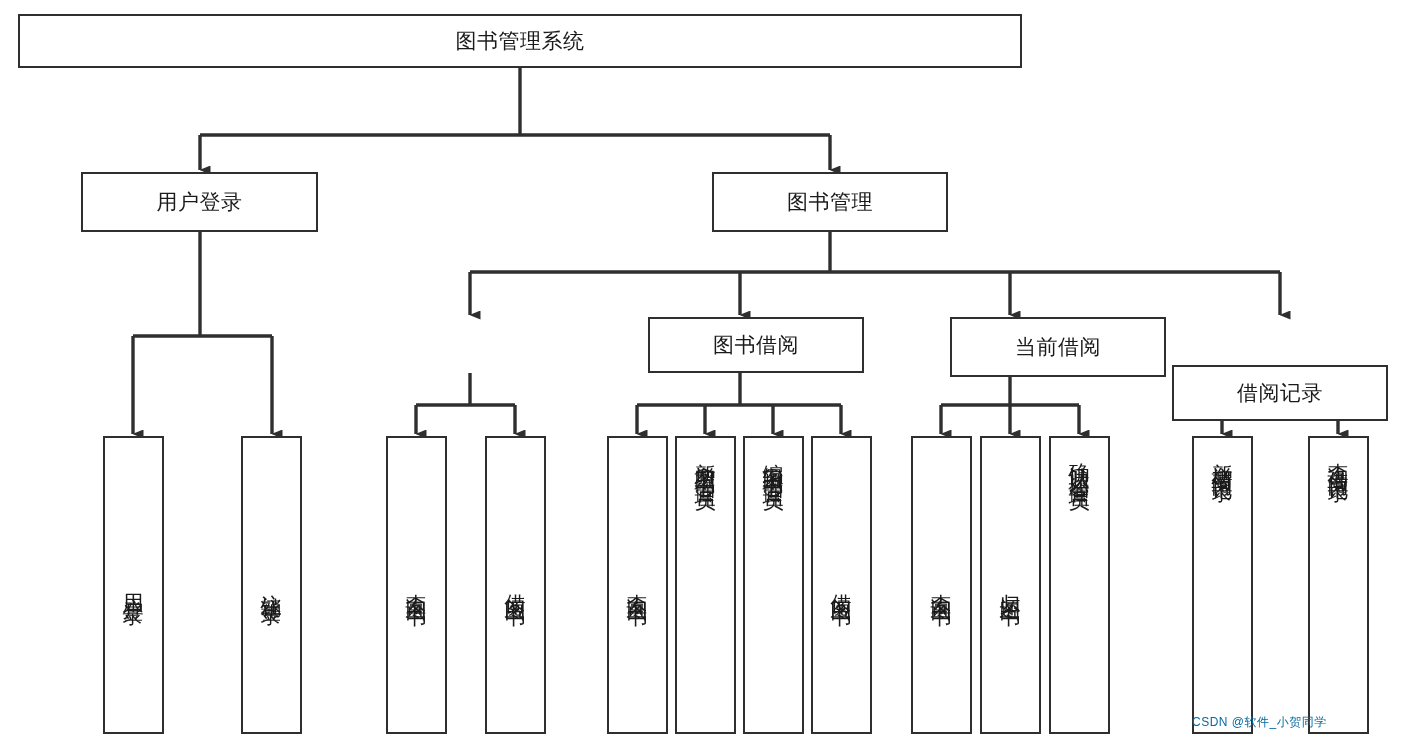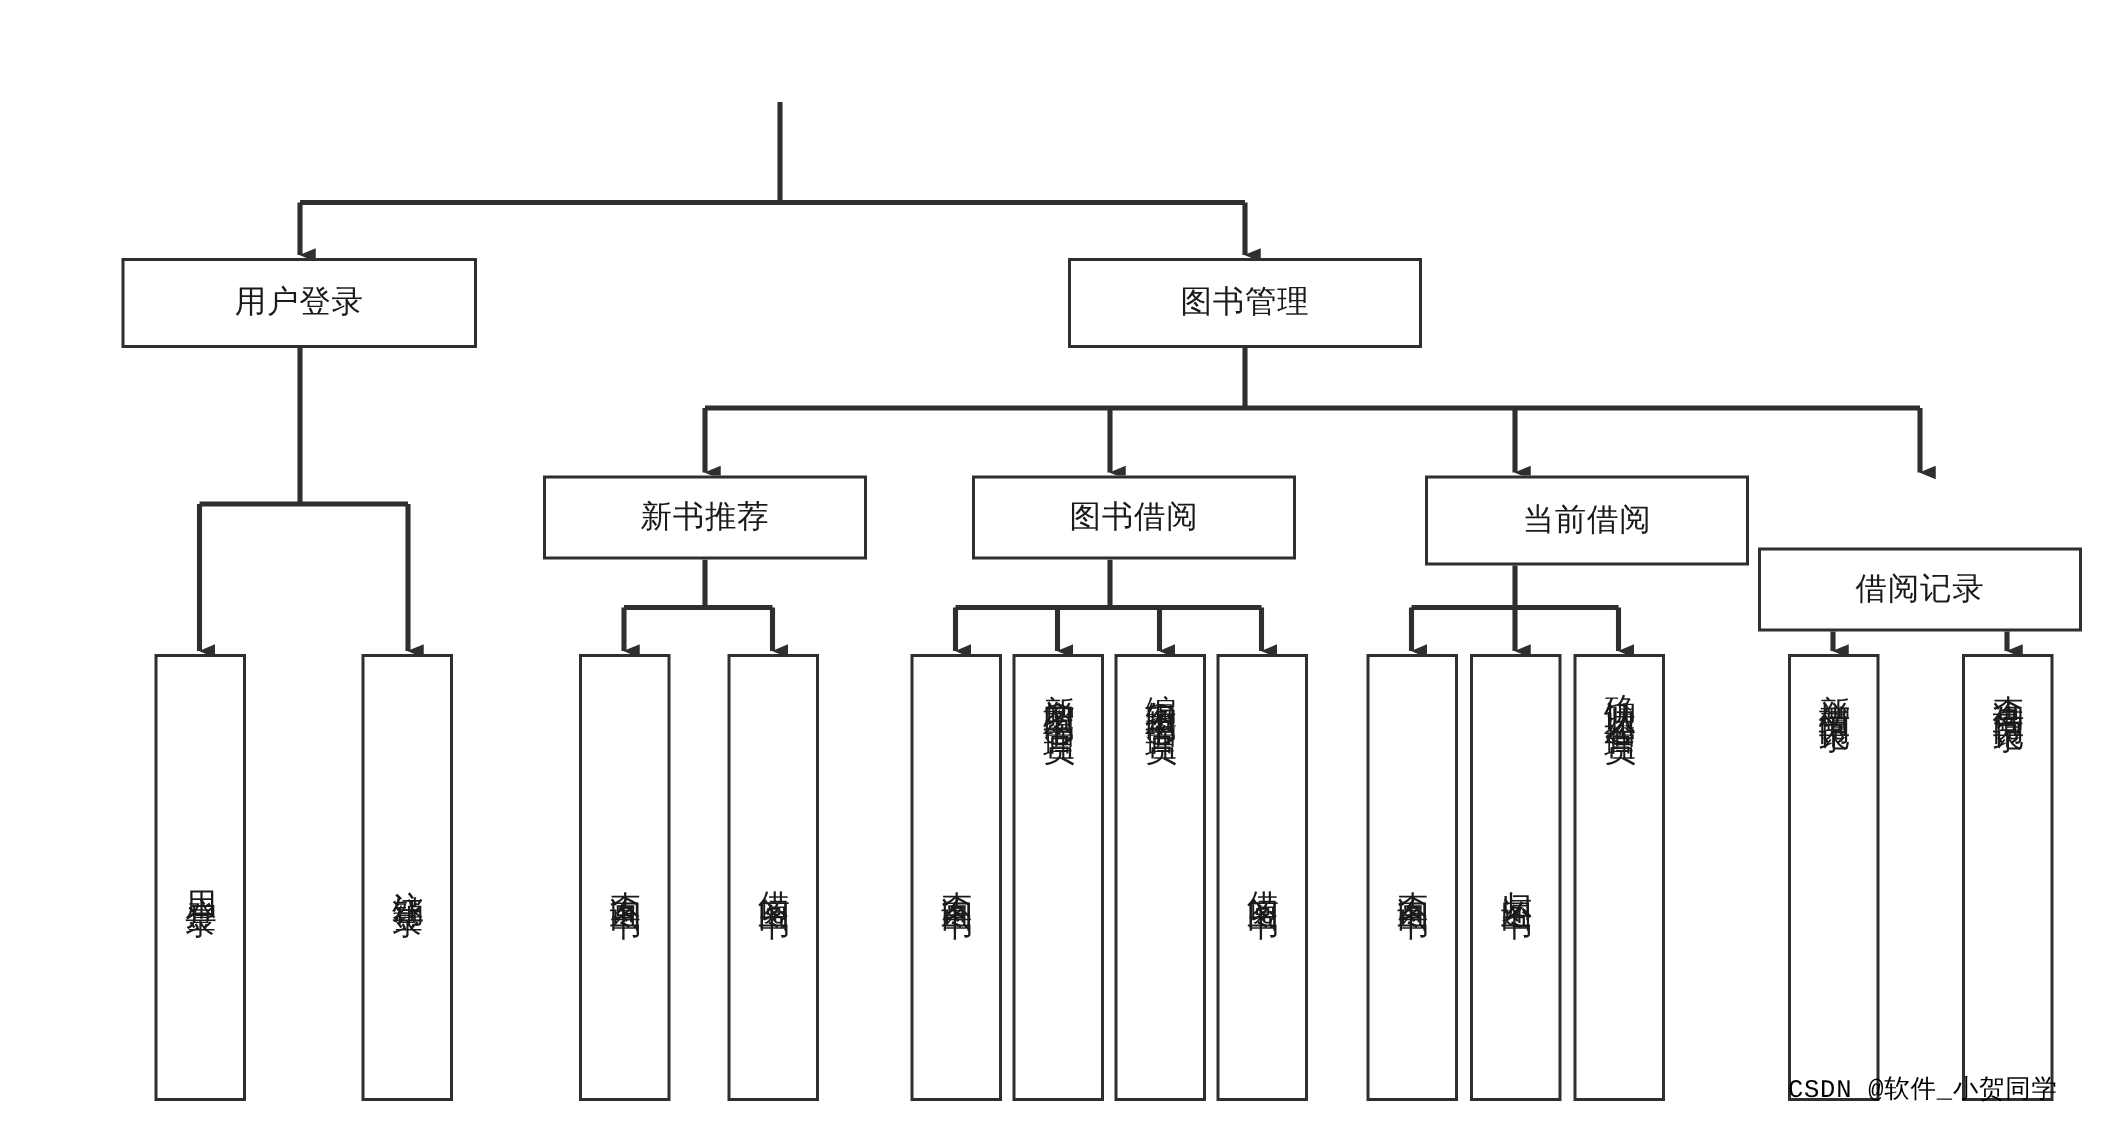--- a/index.html
+++ b/index.html
@@ -58,25 +58,24 @@
     padding-top: 8px;
   }
   .leaf-box.short-text {
     align-items: center;
     padding-top: 0;
   }
   #watermark {
     position: absolute;
     left: 1192px;
     top: 714px;
-    font-size: 17px;
-    color: #000000;
+    font-size: 12px;
+    color: #0369a1;
     white-space: nowrap;
     letter-spacing: 0.5px;
-    font-family: Liberation Mono, monospace;
   }
 </style>
 </head>
 <body>
 
 <div id="diagram-root">
 
   <svg id="tree-svg" viewBox="0 0 1405 747" xmlns="http://www.w3.org/2000/svg">
     <defs>
       <marker id="arrowhead" markerWidth="9" markerHeight="11" refX="4.5" refY="10.5" orient="auto" markerUnits="userSpaceOnUse">
@@ -136,31 +135,31 @@
     </g>
 
     <g stroke="#2f2f2f" stroke-width="3.4" fill="none">
       <line x1="1280" y1="373" x2="1280" y2="405"></line>
       <line x1="1222" y1="405" x2="1338" y2="405"></line>
       <line x1="1222" y1="405" x2="1222" y2="434" marker-end="url(#arrowhead)"></line>
       <line x1="1338" y1="405" x2="1338" y2="434" marker-end="url(#arrowhead)"></line>
     </g>
   </svg>
 
+  <div class="node-box" style="left:18px; top:14px; width:1004px; height:54px;">
+    <span class="node-label-h">图书管理系统</span>
+  </div>
 
   <div class="node-box" style="left:81px; top:172px; width:237px; height:60px;">
     <span class="node-label-h">用户登录</span>
   </div>
   <div class="node-box" style="left:712px; top:172px; width:236px; height:60px;">
     <span class="node-label-h">图书管理</span>
   </div>
 
-  <div class="node-box" style="left:362px; top:317px; width:216px; height:56px;">
-    <span class="node-label-h">新书推荐</span>
-  </div>
   <div class="node-box" style="left:648px; top:317px; width:216px; height:56px;">
     <span class="node-label-h">图书借阅</span>
   </div>
   <div class="node-box" style="left:950px; top:317px; width:216px; height:60px;justify-content:center;">
     <span class="node-label-h">当前借阅</span>
   </div>
   <div class="node-box" style="left:1172px; top:317px; width:216px; height:56px;margin-top:48px;">
     <span class="node-label-h">借阅记录</span>
   </div>
 

